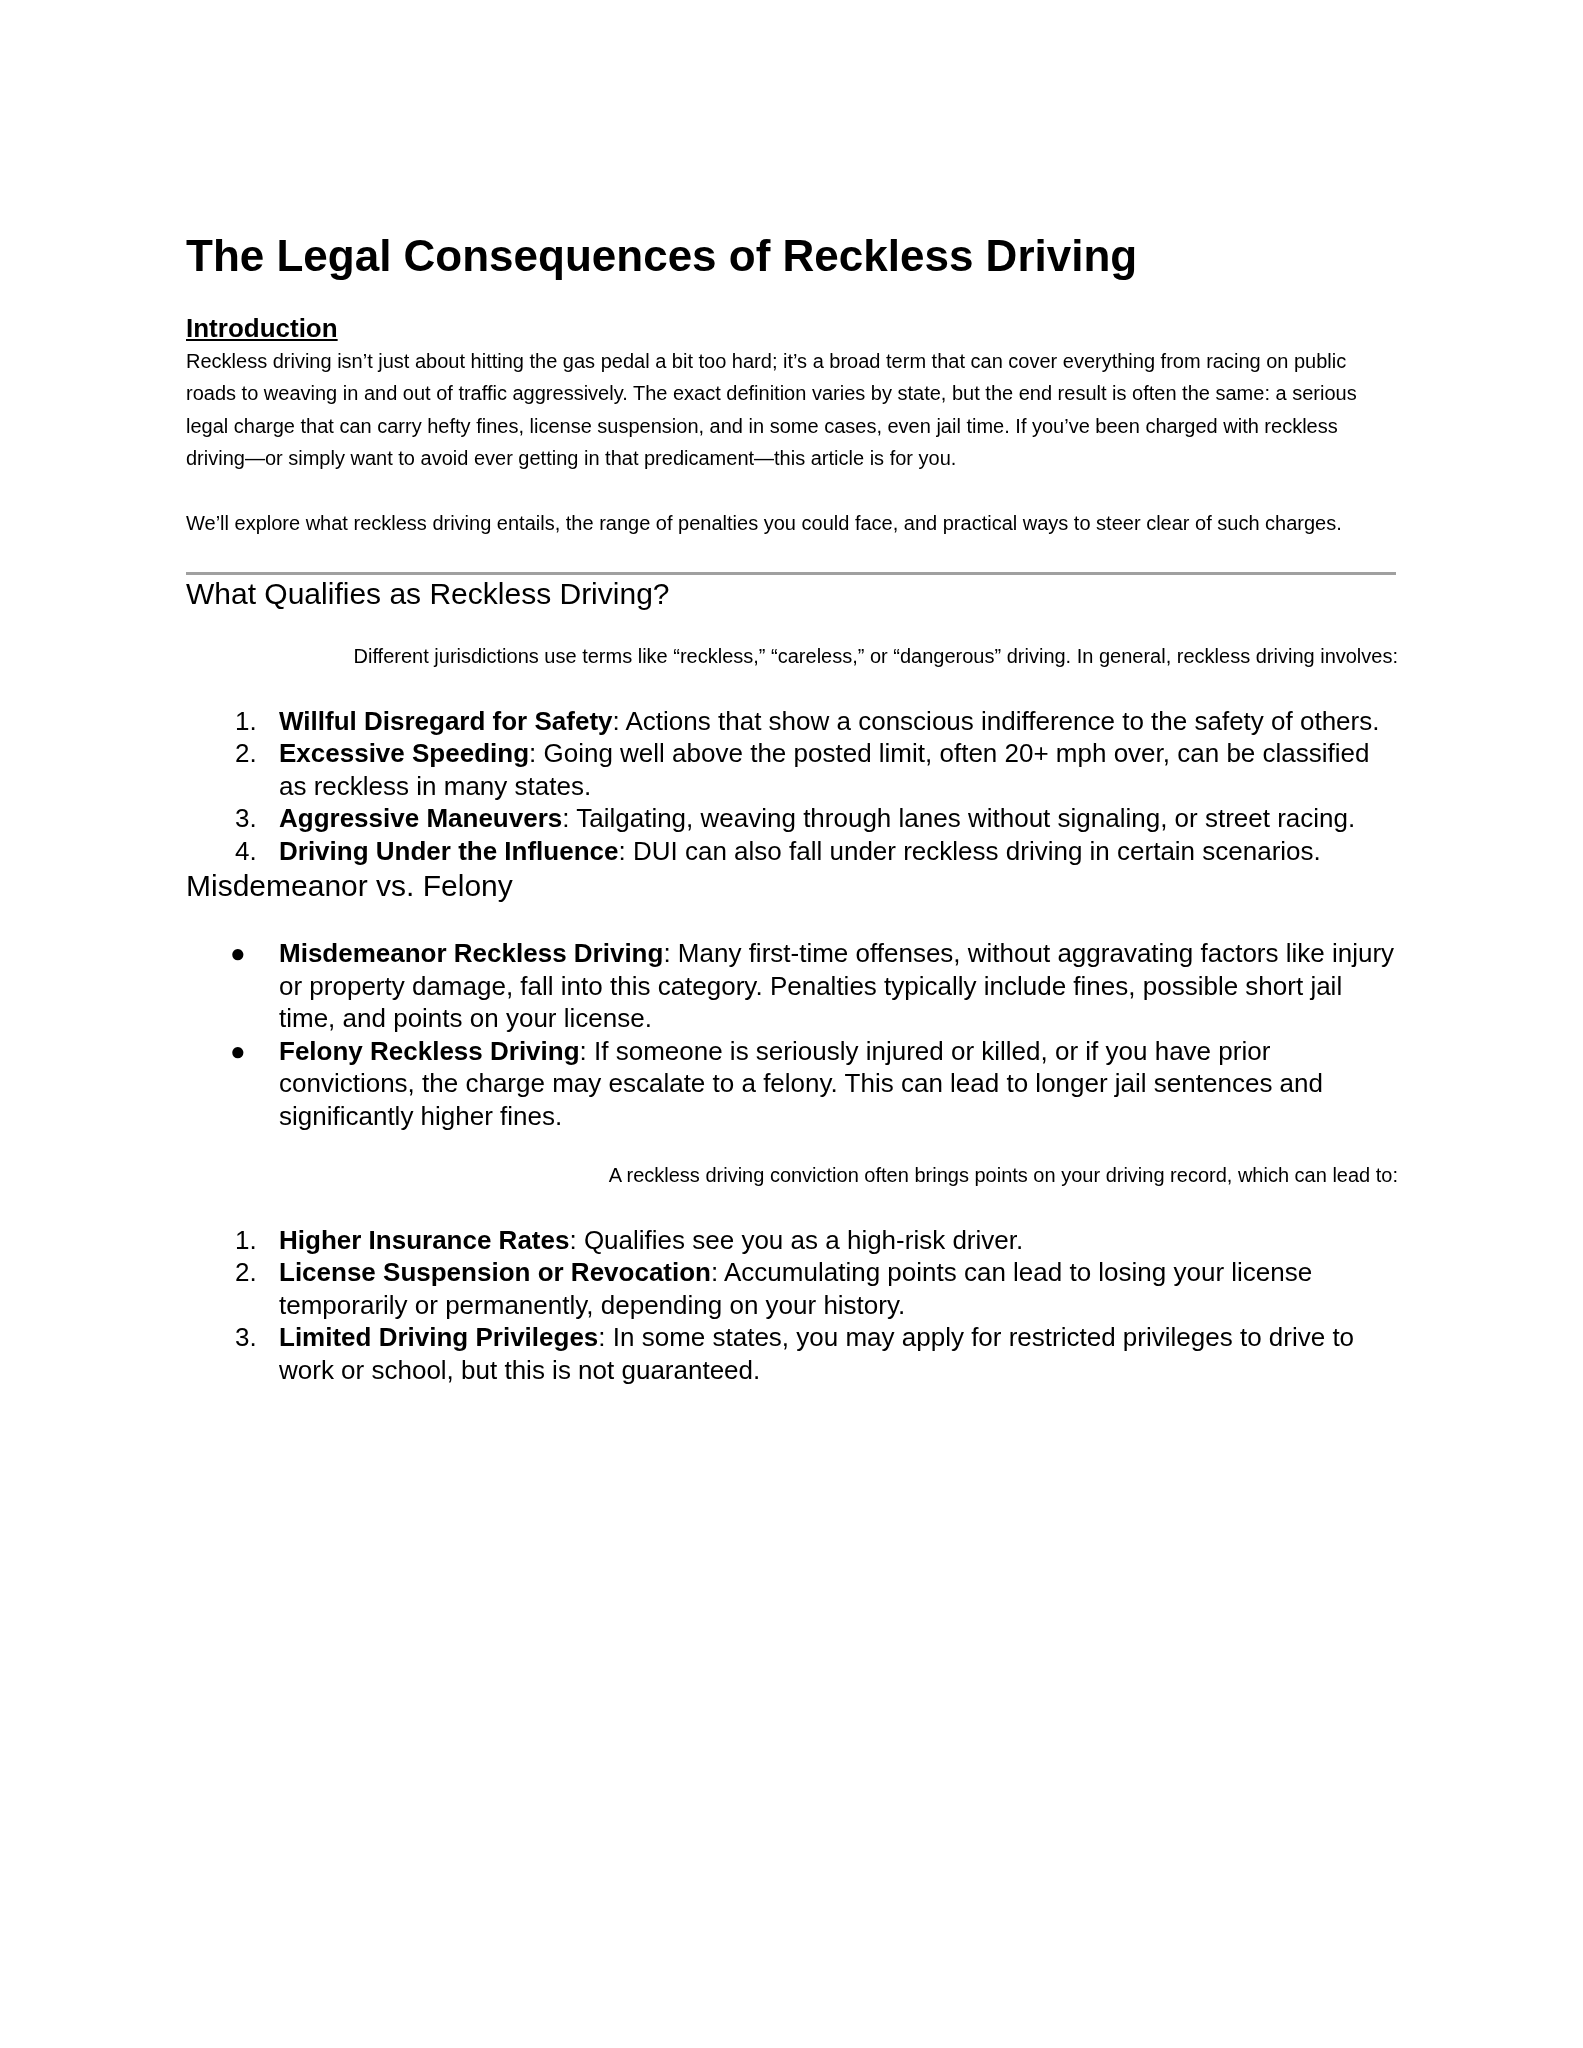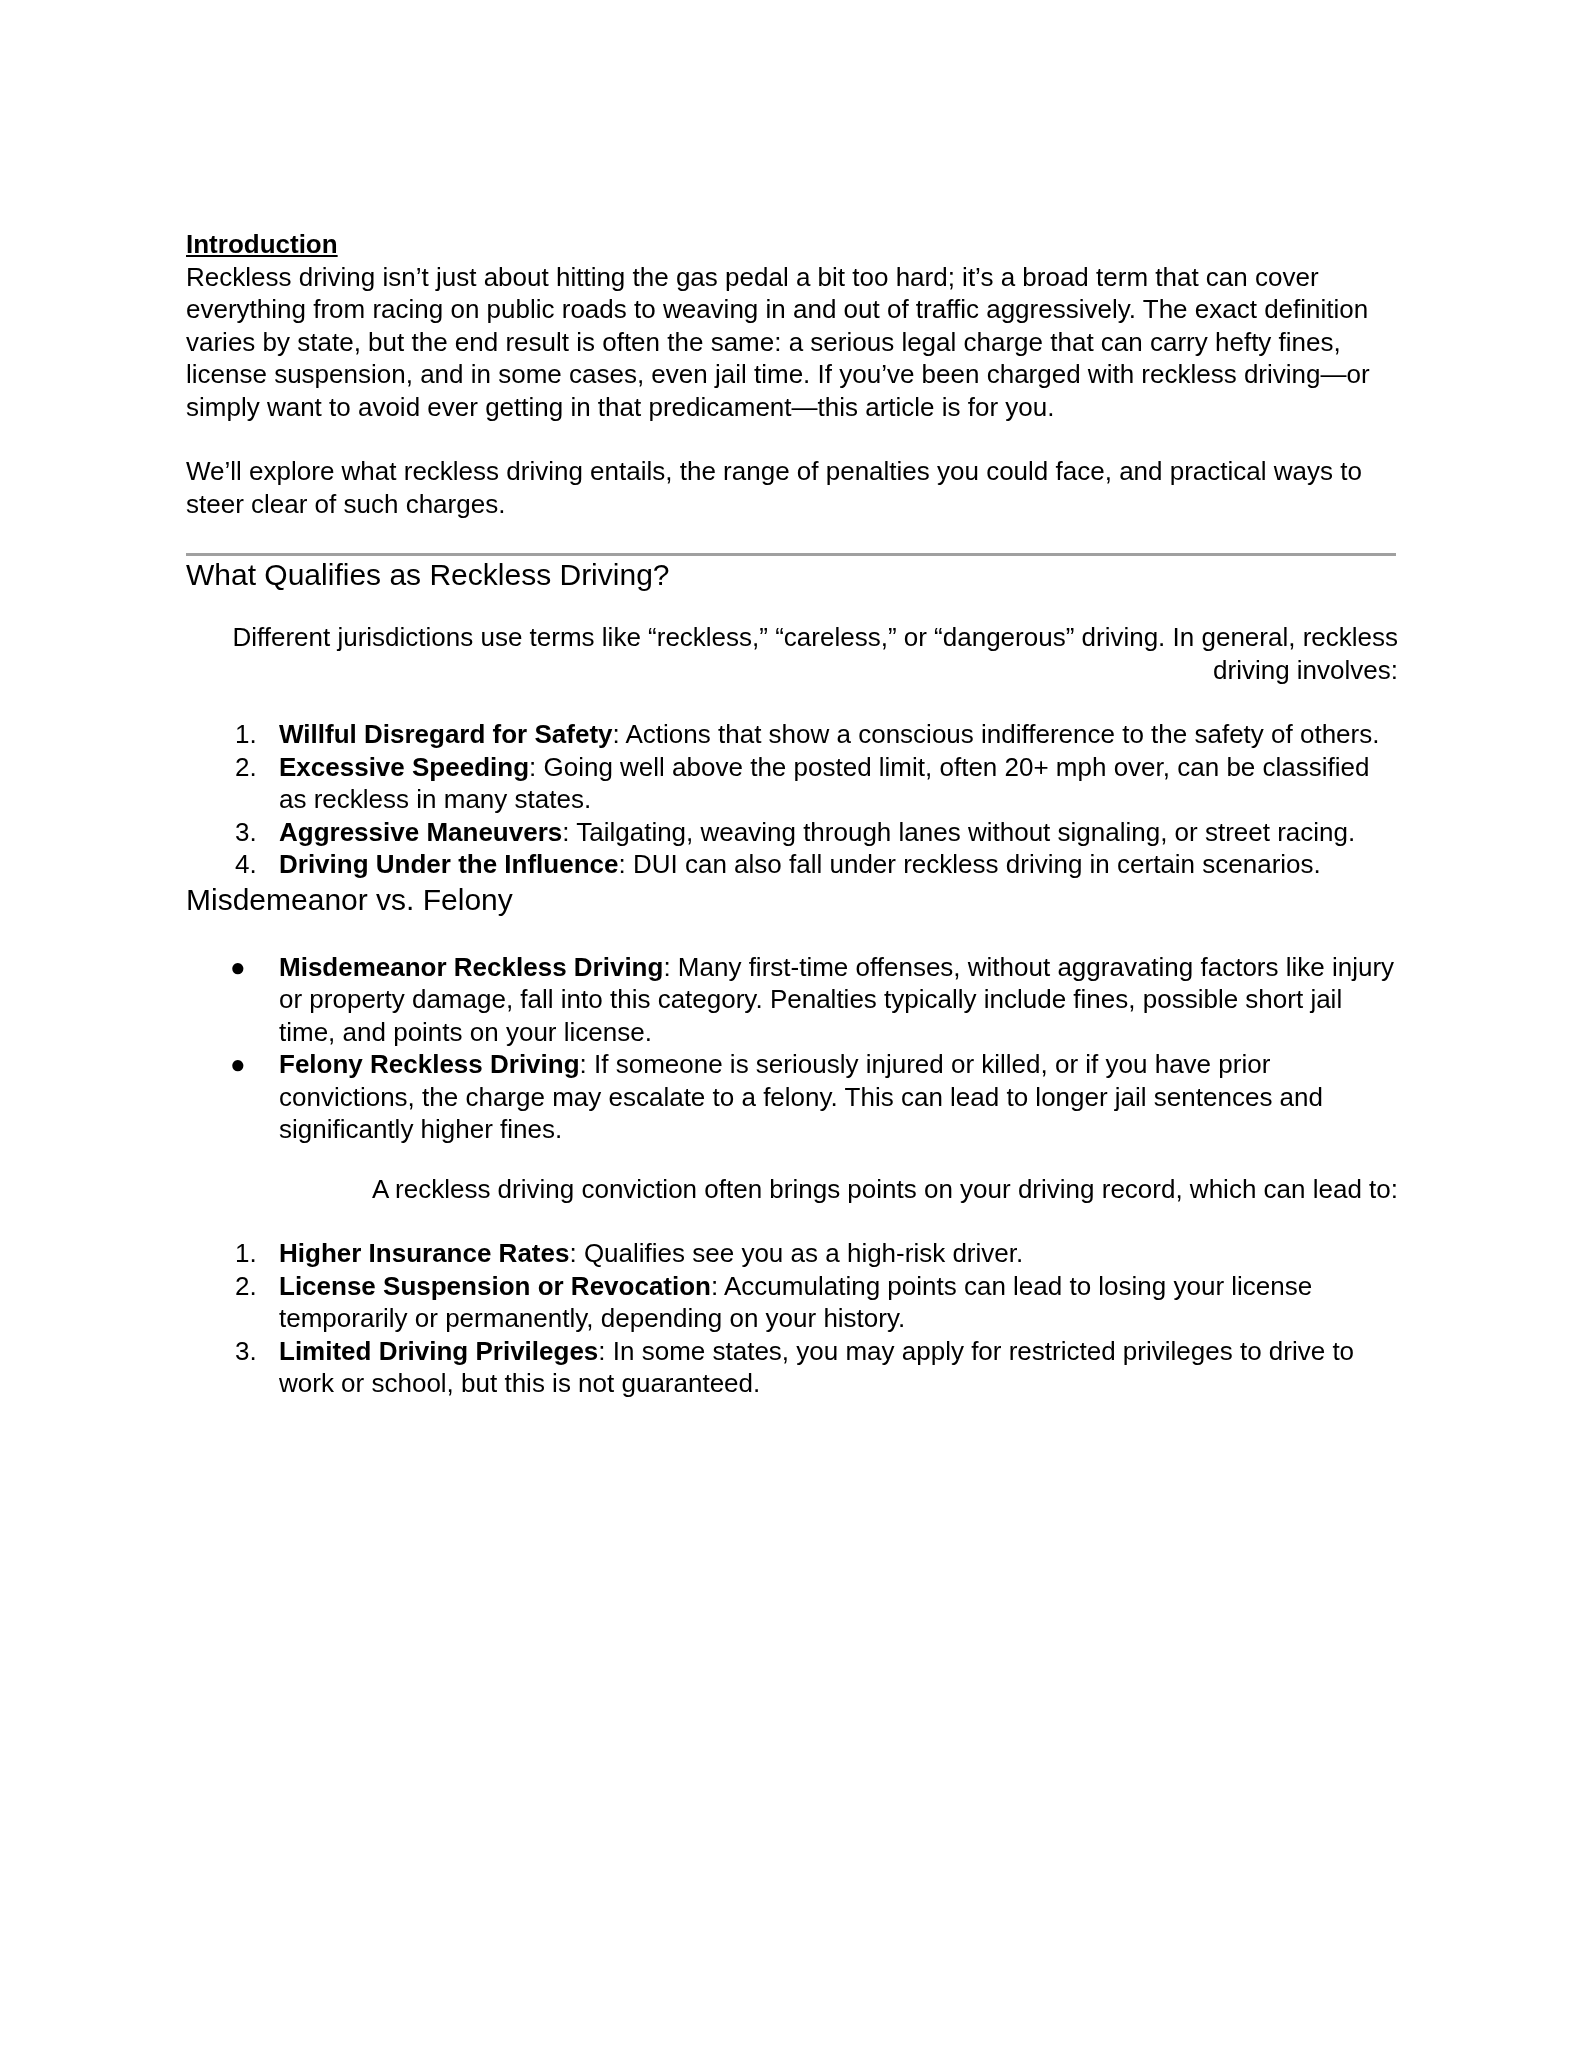--- a/index.html
+++ b/index.html
@@ -29,21 +29,21 @@
     letter-spacing: 0px;
   }
   .intro-heading {
     font-size: 26px;
     font-weight: bold;
     line-height: 32.5px;
     margin: 0;
     text-decoration: underline;
   }
   p.body {
-    font-size: 26px;
+    font-size: 20px;
     line-height: 32.5px;
     margin: 0;
   }
   p.gap-before {
     margin-top: 32px;
   }
   .rule {
     height: 3px;
     background: #a0a0a0;
     border: none;
@@ -85,20 +85,21 @@
   }
   .list b {
     font-weight: bold;
   }
 </style>
 </head>
 <body>
 
 <div class="page">
 
+  <h1 class="doc-title">The Legal Consequences of Reckless Driving</h1>
 
   <div>
     <div class="intro-heading">Introduction</div>
     <p class="body">Reckless driving isn’t just about hitting the gas pedal a bit too hard; it’s a broad term that can cover everything from racing on public roads to weaving in and out of traffic aggressively. The exact definition varies by state, but the end result is often the same: a serious legal charge that can carry hefty fines, license suspension, and in some cases, even jail time. If you’ve been charged with reckless driving—or simply want to avoid ever getting in that predicament—this article is for you.</p>
     <p class="body gap-before">We’ll explore what reckless driving entails, the range of penalties you could face, and practical ways to steer clear of such charges.</p>
   </div>
 
   <hr class="rule">
 
   <h2 class="section s1">What Qualifies as Reckless Driving?</h2>

